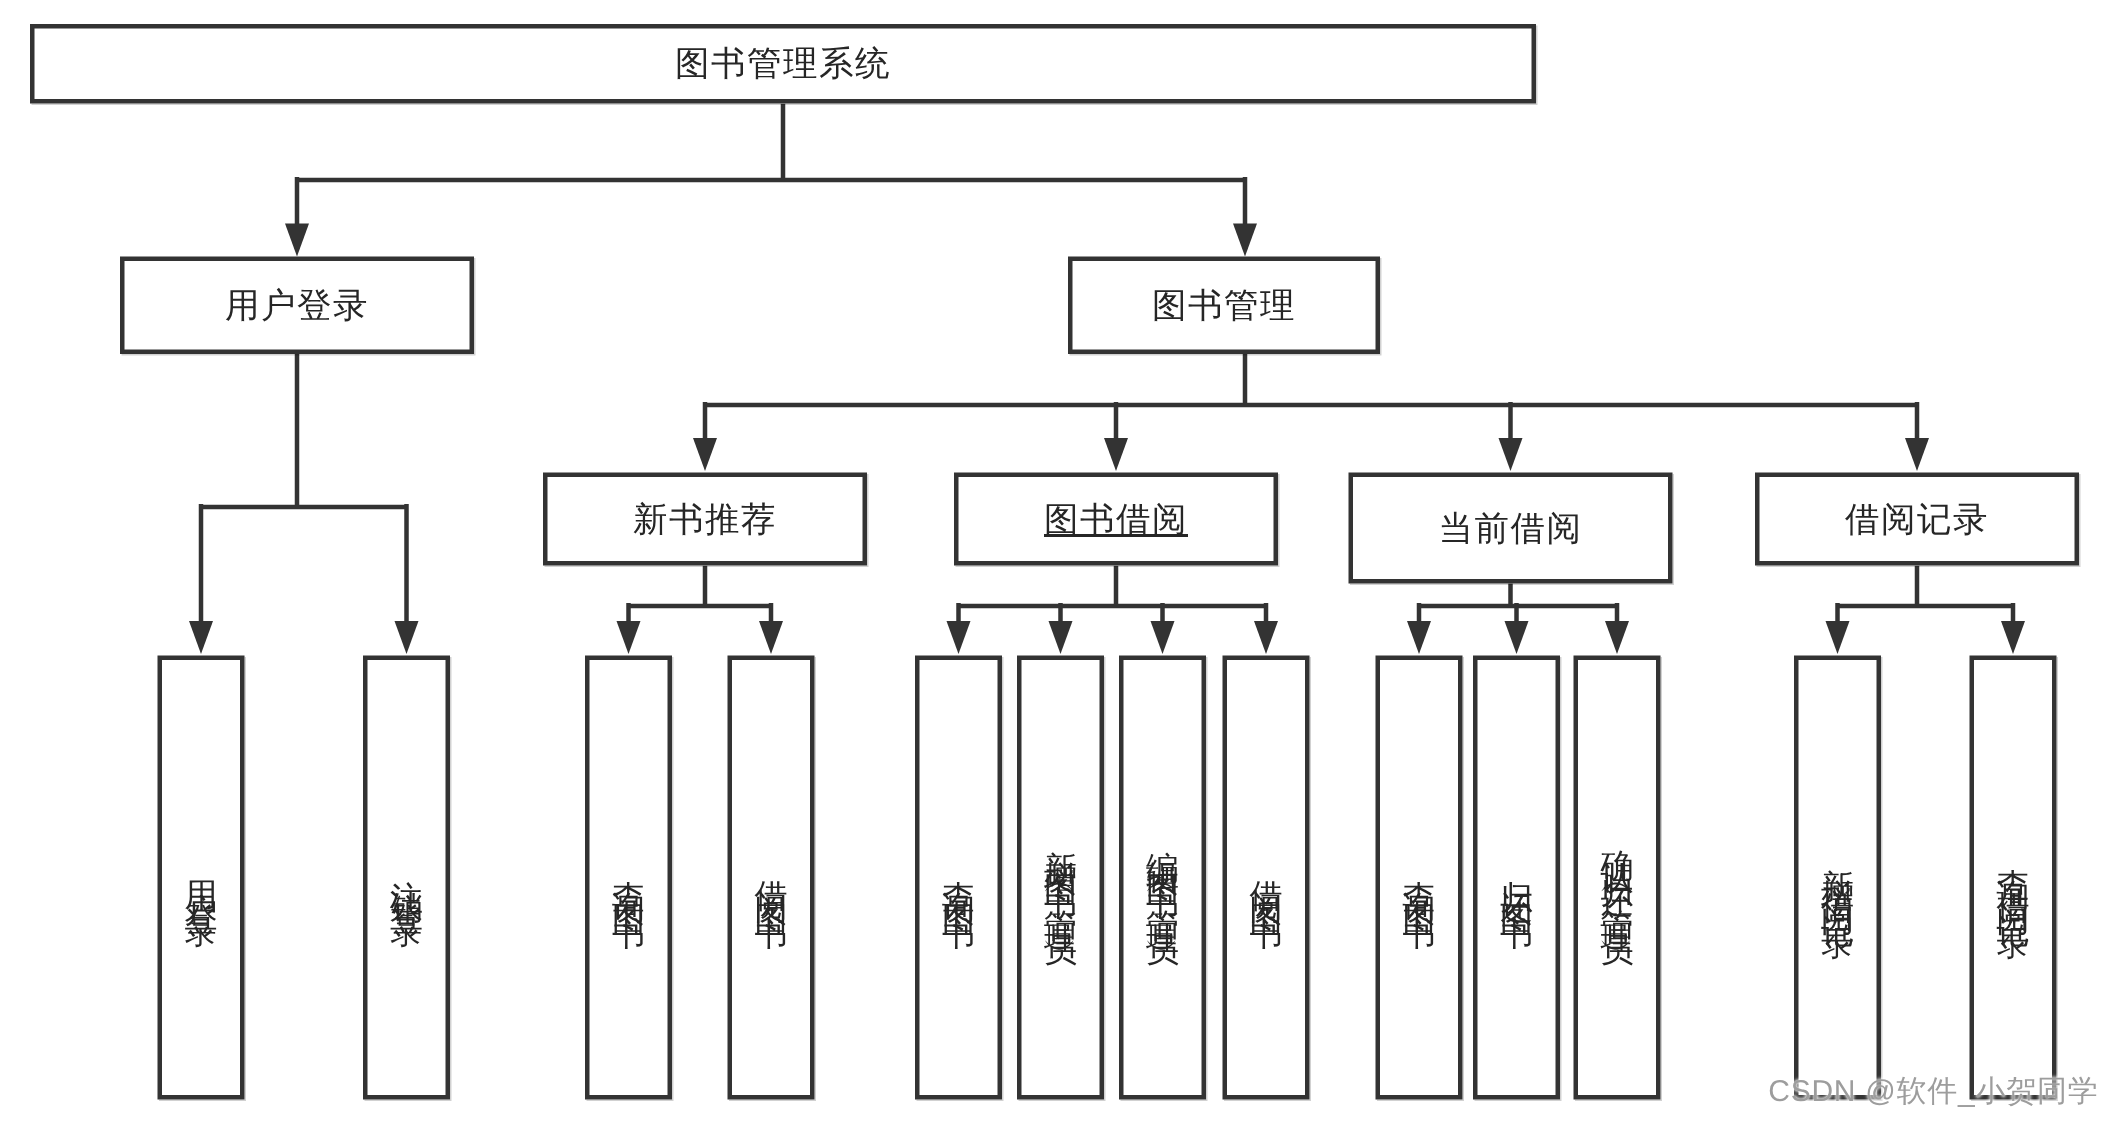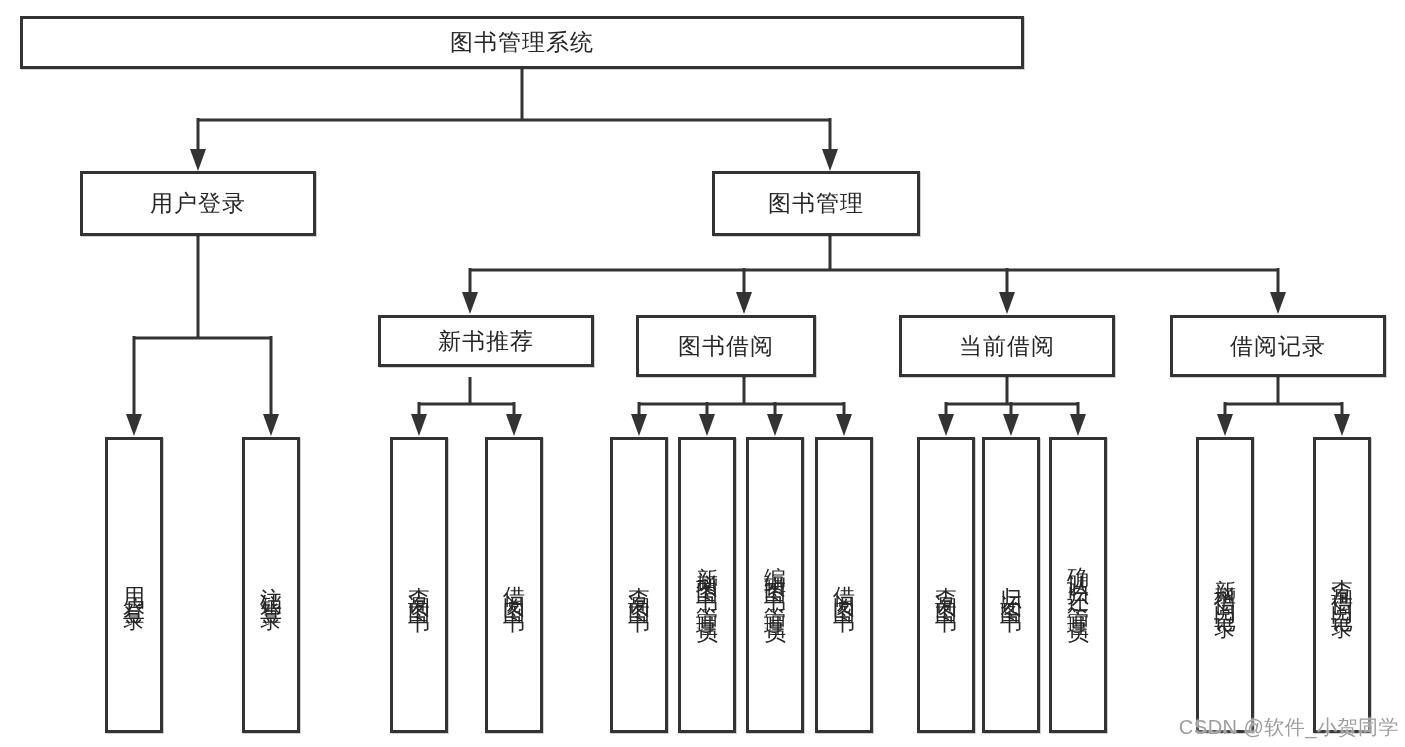--- a/index.html
+++ b/index.html
@@ -15,23 +15,23 @@
   }
   .node-h{font-size:23px;letter-spacing:1px;white-space:nowrap;}
   .node-v{
     writing-mode:vertical-rl;font-size:22px;letter-spacing:8px;line-height:1;
     text-align:center;
   }
   
   .n-root{left:20px;top:16px;width:1004px;height:53px;}
   .n-user{left:80px;top:171px;width:236px;height:65px;}
   .n-mgmt{left:712px;top:171px;width:208px;height:65px;}
-  .n-rec{left:378px;top:315px;width:216px;height:52px;}
-  .n-bor{left:636px;top:315px;width:180px;height:62px;}
-  .n-cur{left:899px;top:315px;width:216px;height:62px;}
+  .n-rec{left:362px;top:315px;width:216px;height:62px;}
+  .n-bor{left:636px;top:315px;width:216px;height:62px;text-decoration:underline;}
+  .n-cur{left:899px;top:315px;width:216px;height:74px;}
   .n-log{left:1170px;top:315px;width:216px;height:62px;}
   .leaf{top:437px;width:58px;height:296px;}
   .lf1{left:105px;}  .lf2{left:242px;}  .lf3{left:390px;}  .lf4{left:485px;}
   .lf5{left:610px;}  .lf6{left:678px;}  .lf7{left:746px;}  .lf8{left:815px;}
   .lf9{left:917px;}  .lf10{left:982px;} .lf11{left:1049px;}
   .lf12{left:1196px;}.lf13{left:1313px;}
   .watermark{
     position:absolute;right:6px;bottom:6px;z-index:3;
     font-size:20px;color:#9d9d9d;letter-spacing:0.5px;
     text-shadow:0 0 3px #ffffff,0 0 2px #ffffff;white-space:nowrap;

